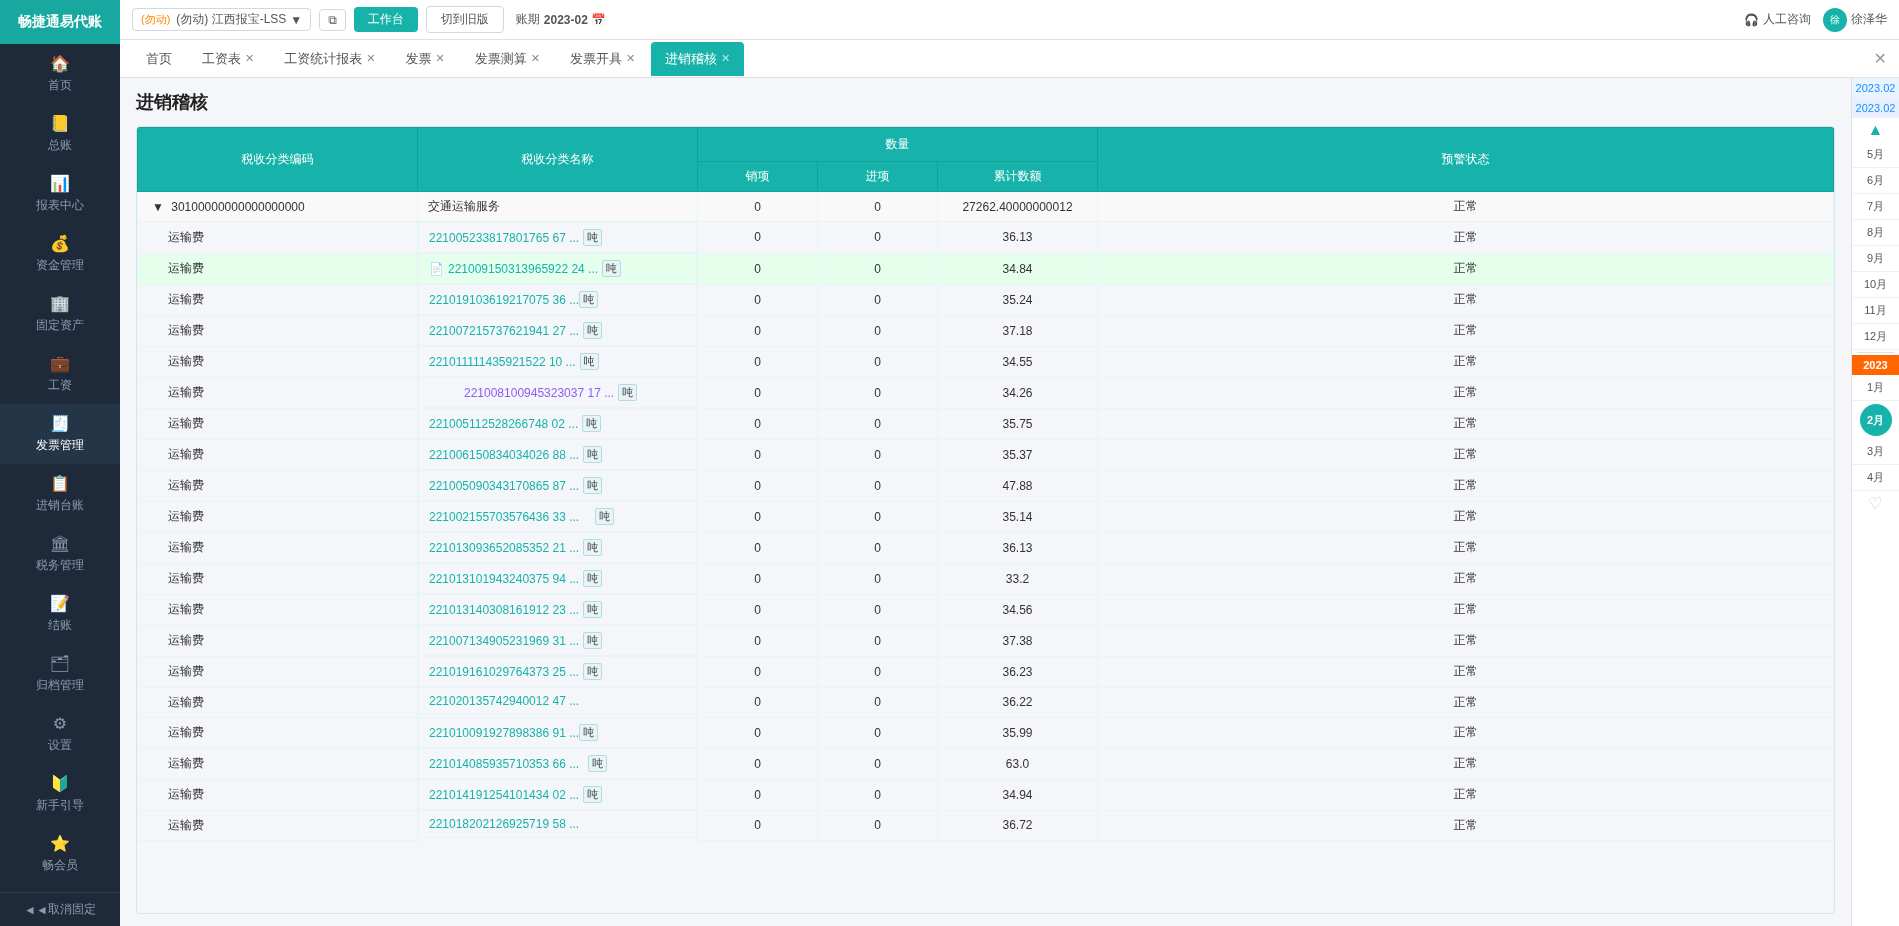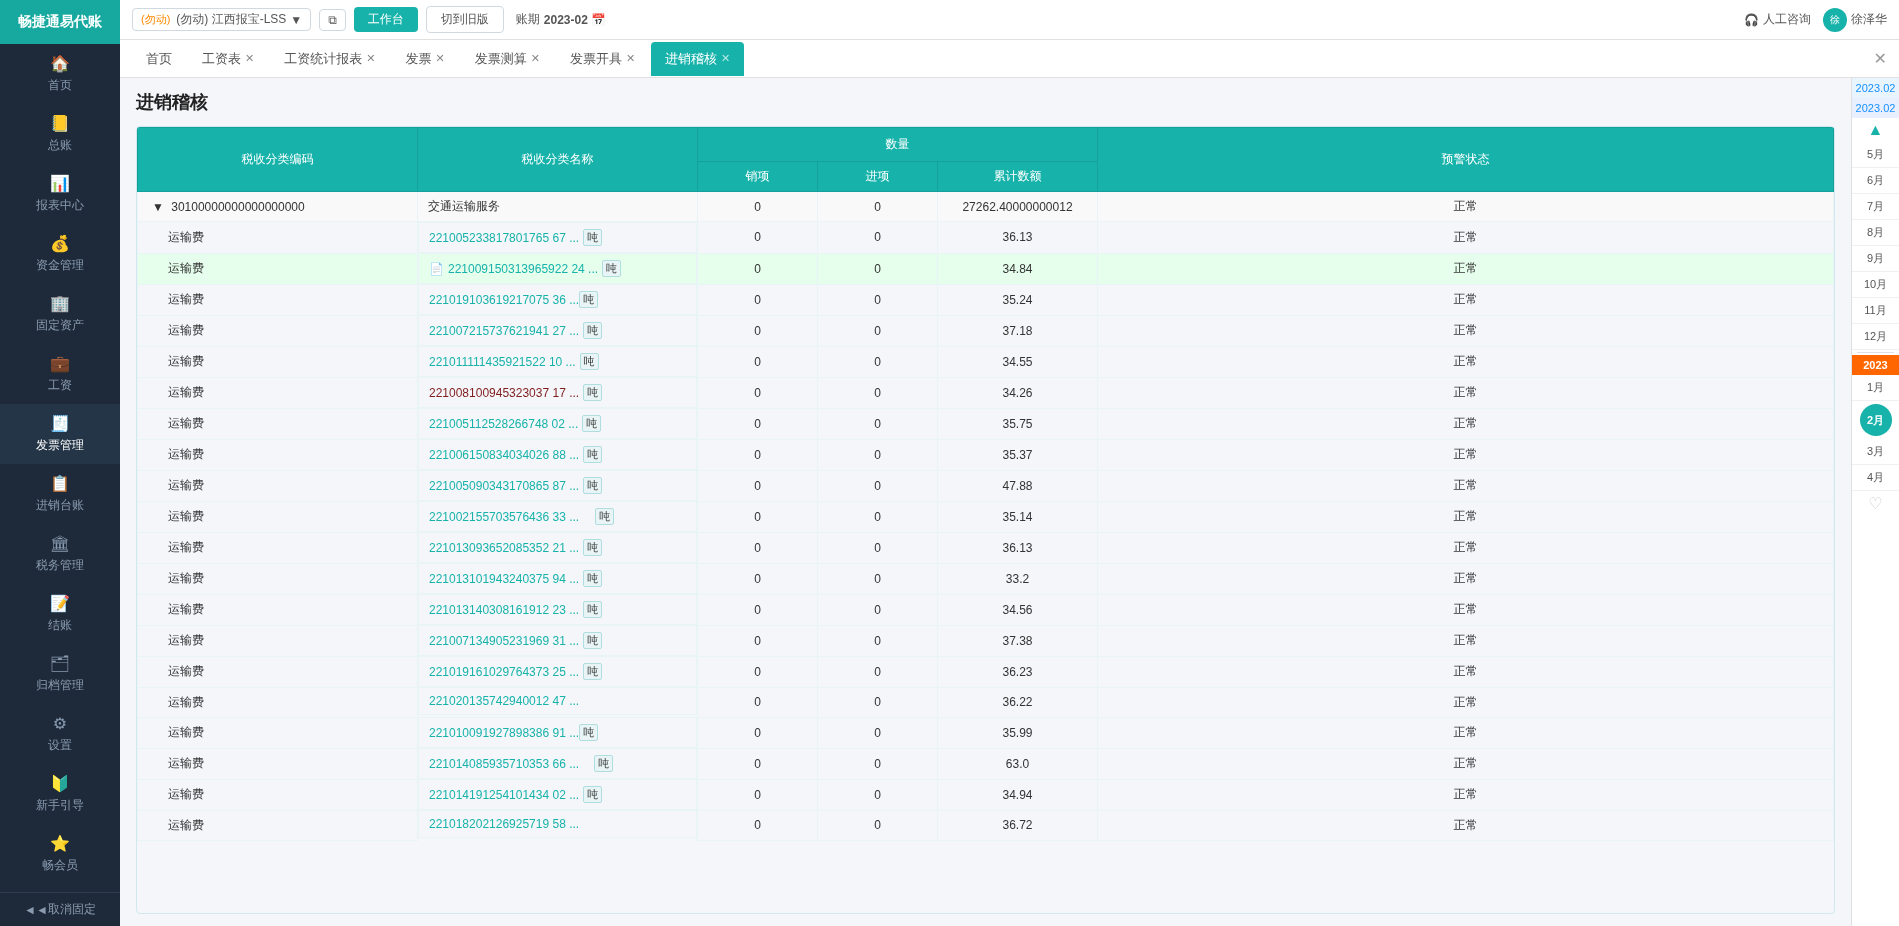--- a/index.html
+++ b/index.html
@@ -522,21 +522,21 @@
         </td>
         <td style="text-align:center;">0</td>
         <td style="text-align:center;">0</td>
         <td style="text-align:center;">34.55</td>
         <td style="text-align:center;" class="status-normal">正常</td>
       </tr>
               <tr>
         <td style="padding-left:30px;">运输费</td>
         <td style="display:flex;align-items:center;gap:4px;">
 
-          <span style="color:#7f1d1d;cursor:pointer;">221008100945323037 17 ...</span>
+          <span style="color:#8b5cf6;cursor:pointer;margin-left:35px;">221008100945323037 17 ...</span>
           <span style="background:#e8f4f5;border:1px solid #b0dde0;padding:0 3px;border-radius:2px;font-size:11px;">吨</span>
         </td>
         <td style="text-align:center;">0</td>
         <td style="text-align:center;">0</td>
         <td style="text-align:center;">34.26</td>
         <td style="text-align:center;" class="status-normal">正常</td>
       </tr>
               <tr>
         <td style="padding-left:30px;">运输费</td>
         <td style="display:flex;align-items:center;gap:4px;">
@@ -664,21 +664,21 @@
           <span style="color:#17b3aa;cursor:pointer;">221010091927898386 91 ...</span>
           <span style="background:#e8f4f5;border:1px solid #b0dde0;padding:0 3px;border-radius:2px;font-size:11px;">吨</span>
         </td>
         <td style="text-align:center;">0</td>
         <td style="text-align:center;">0</td>
         <td style="text-align:center;">35.99</td>
         <td style="text-align:center;" class="status-normal">正常</td>
       </tr>
               <tr>
         <td style="padding-left:30px;">运输费</td>
-        <td style="display:flex;align-items:center;gap:15px;text-align:center;">
+        <td style="display:flex;align-items:center;gap:9px;text-align:center;">
 
           <span style="color:#17b3aa;cursor:pointer;">221014085935710353 66 ...</span>
           <span style="background:#e8f4f5;border:1px solid #b0dde0;padding:0 3px;border-radius:2px;font-size:11px;">吨</span>
         </td>
         <td style="text-align:center;">0</td>
         <td style="text-align:center;">0</td>
         <td style="text-align:center;">63.0</td>
         <td style="text-align:center;" class="status-normal">正常</td>
       </tr>
               <tr>

